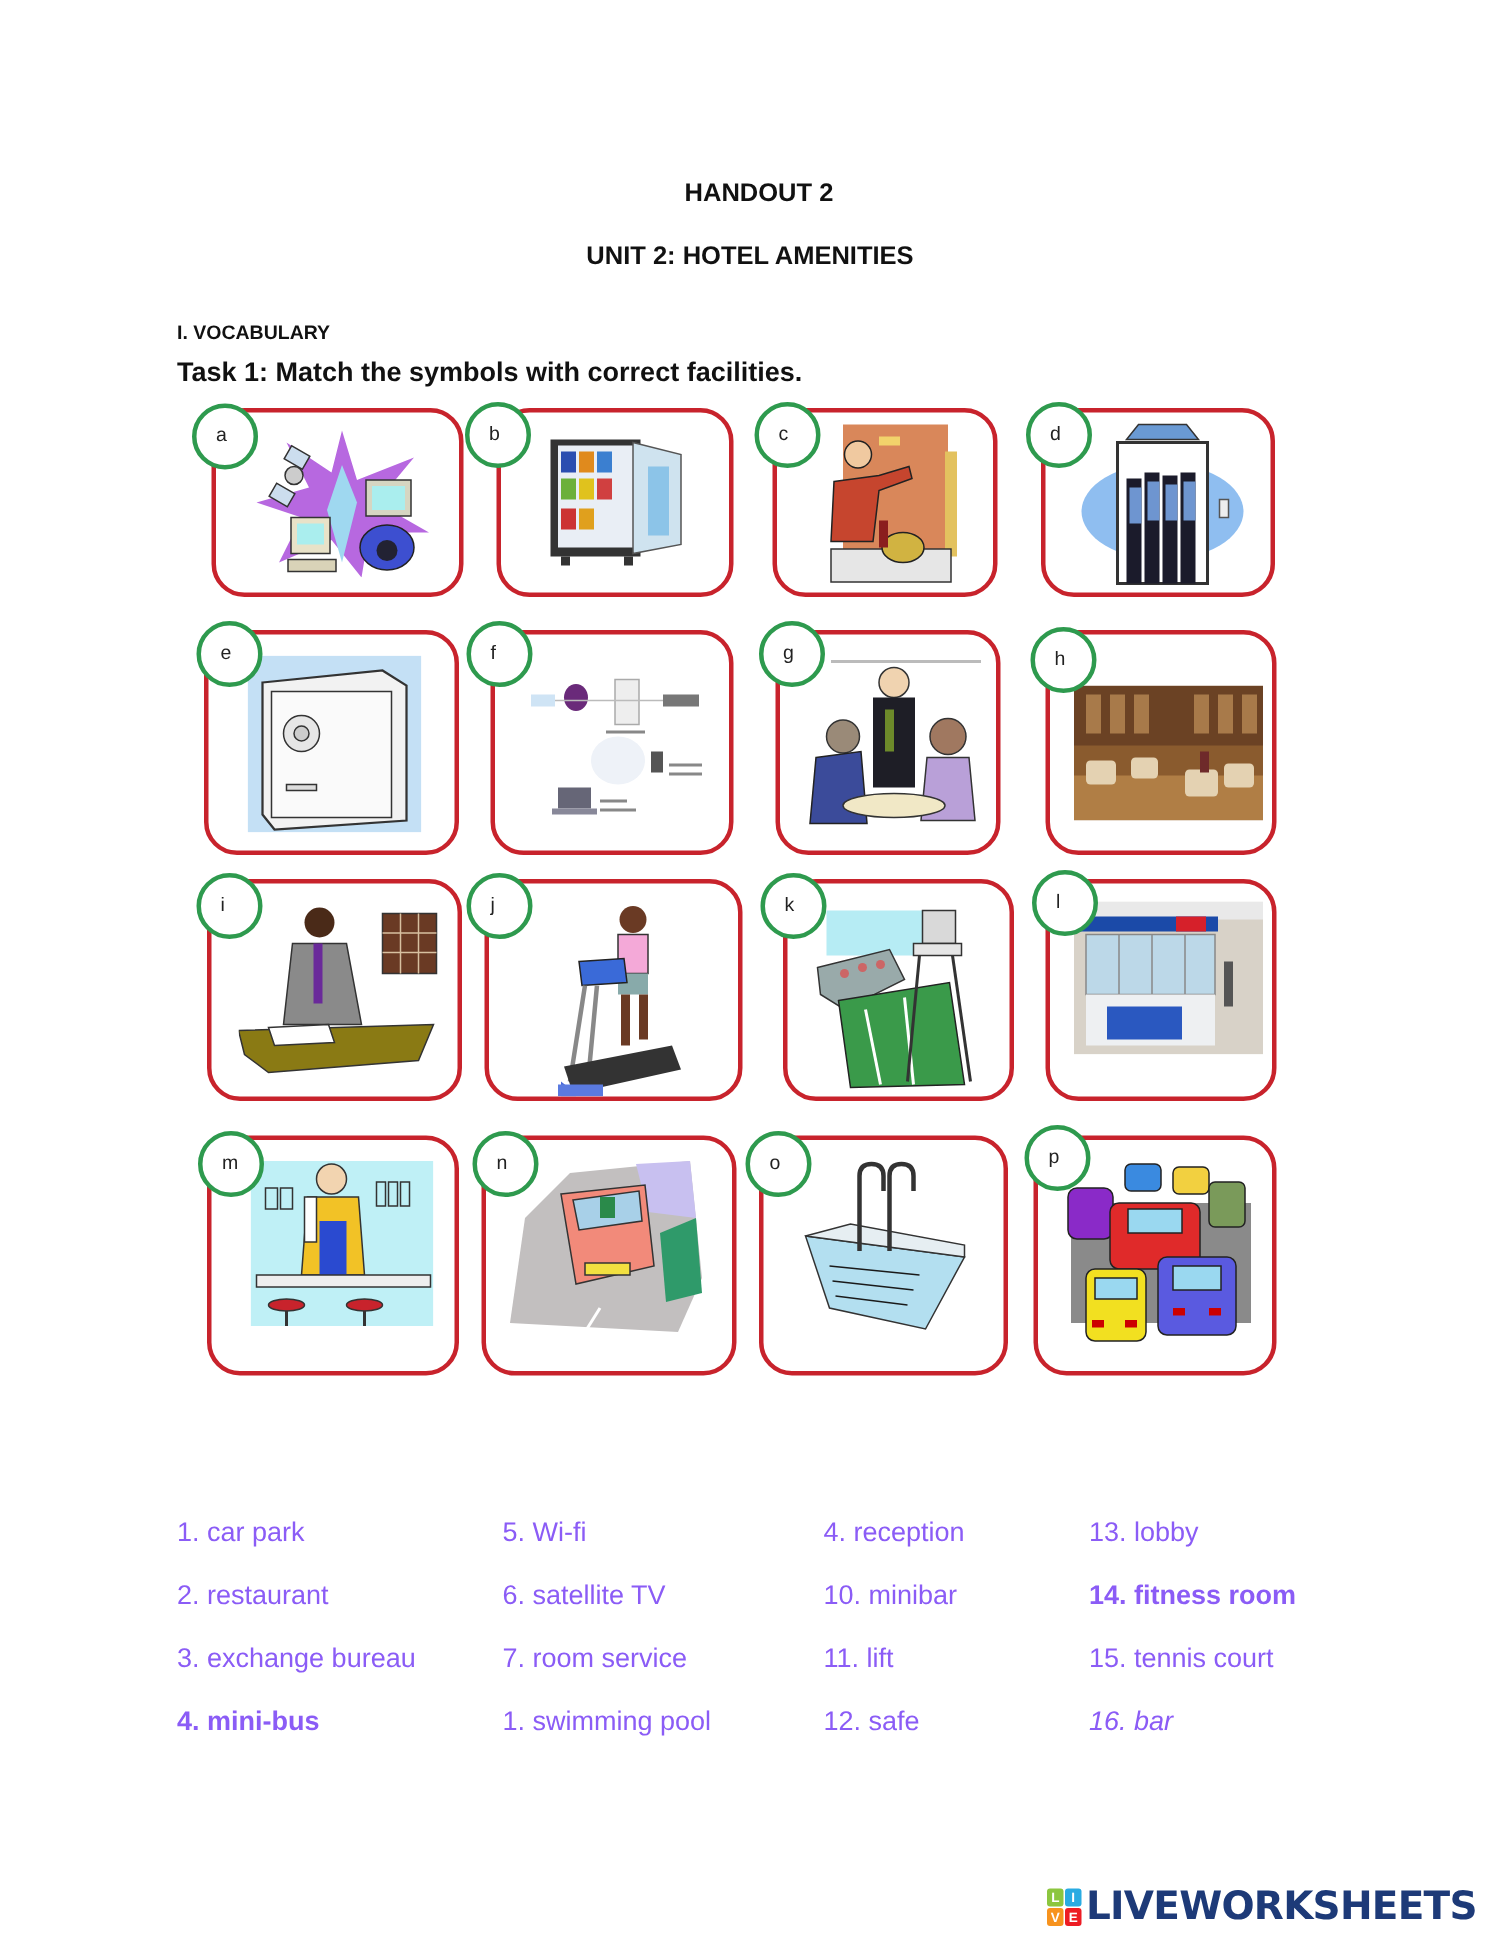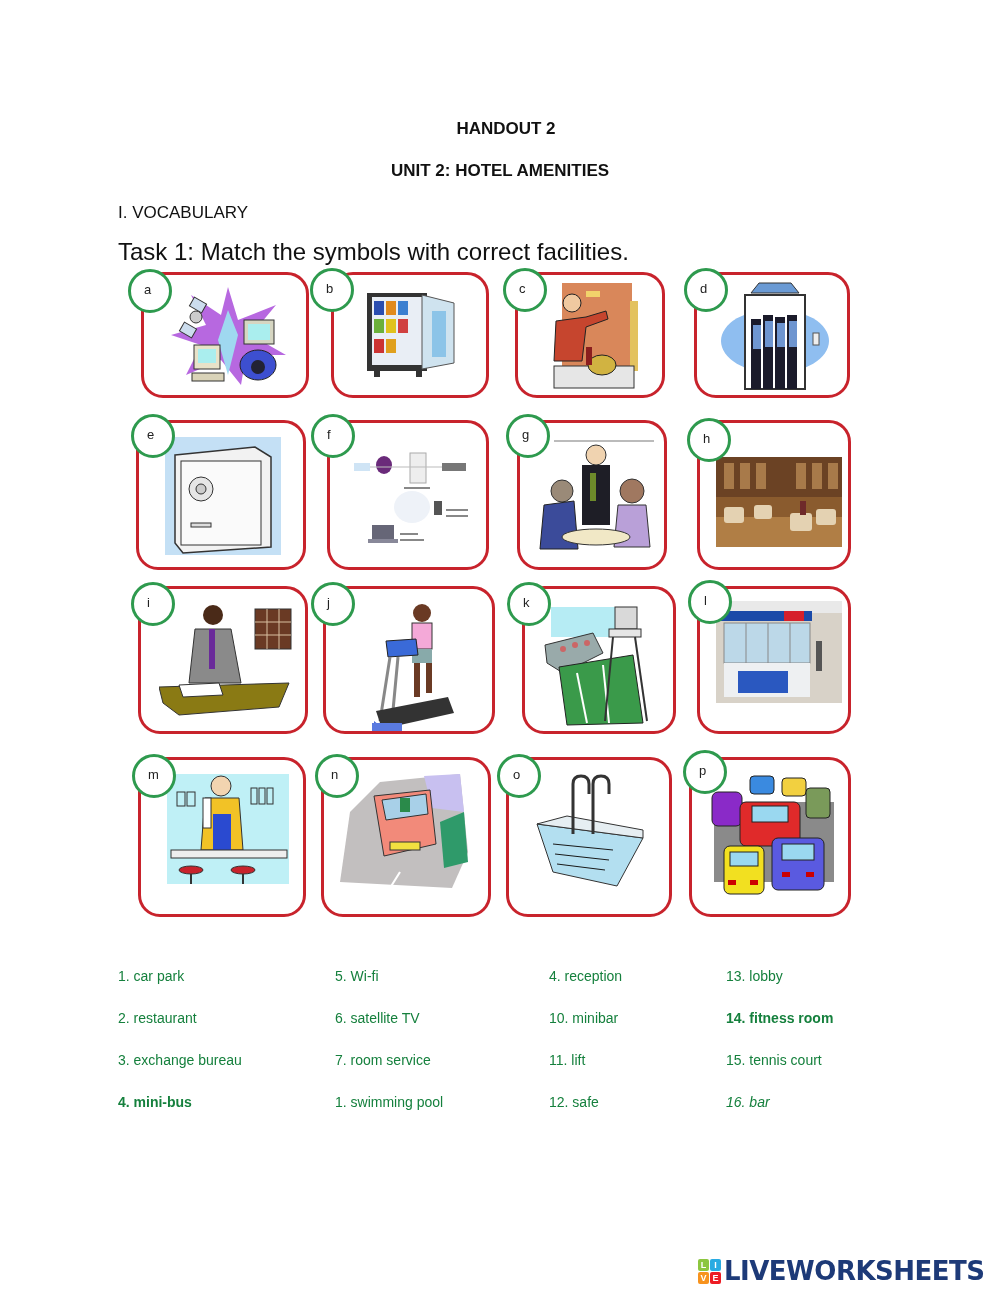--- a/index.html
+++ b/index.html
@@ -4,34 +4,34 @@
 <style>
   * { box-sizing: border-box; margin: 0; padding: 0; }
   body {
     width: 1000px; height: 1291px; background: #ffffff; position: relative;
     font-family: "Liberation Sans", sans-serif; color: #111; overflow: hidden;
   }
   .abs { position: absolute; }
   .title-1 { left: 0; width: 1000px; top: 119px; text-align: center; font-weight: bold; font-size: 17px; padding-left: 0; }
   .title-1 span, .title-2 span { display: inline-block; }
   .title-2 { left: 0; width: 1000px; top: 161px; text-align: center; font-weight: bold; font-size: 17px; }
-  .section { left: 118px; top: 203px; font-weight: normal; font-size: 17px; }
-  .task { left: 118px; top: 238px; font-weight: normal; font-size: 24px; }
+  .section { left: 118px; top: 214px; font-weight: bold; font-size: 13px; }
+  .task { left: 118px; top: 238px; font-weight: bold; font-size: 18px; }
 
   .card {
     position: absolute; border: 3px solid #c8232c; border-radius: 22px; background: #fff;
   }
   .badge {
     position: absolute; width: 44px; height: 44px; border: 3px solid #2e9a4e; border-radius: 50%;
     background: #fff; font-size: 13px; color: #222; padding: 10px 0 0 13px;
   }
   .pic { position: absolute; overflow: hidden; }
   .pic svg { width: 100%; height: 100%; display: block; }
 
-  .vocab { font-size: 14px; color: #15803d; }
+  .vocab { font-size: 18px; color: #8b5cf6; margin-top: 43px; }
   .logo { left: 698px; top: 1256px; height: 30px; display: flex; align-items: center; }
   .logo-grid { display: grid; grid-template-columns: 11px 11px; grid-template-rows: 12px 12px; gap: 1px; margin-right: 3px; }
   .logo-grid span { font-size: 9px; font-weight: bold; color: #fff; text-align: center; line-height: 12px; border-radius: 2px; }
   .logo-text { font-family: "DejaVu Sans", sans-serif; font-weight: bold; font-size: 26px; color: #1d3a78; letter-spacing: -0.5px; }
 </style>
 </head>
 <body>
 
 <div class="abs title-1"><span style="margin-left:12px">HANDOUT 2</span></div>
 <div class="abs title-2"><span>UNIT 2: HOTEL AMENITIES</span></div>

